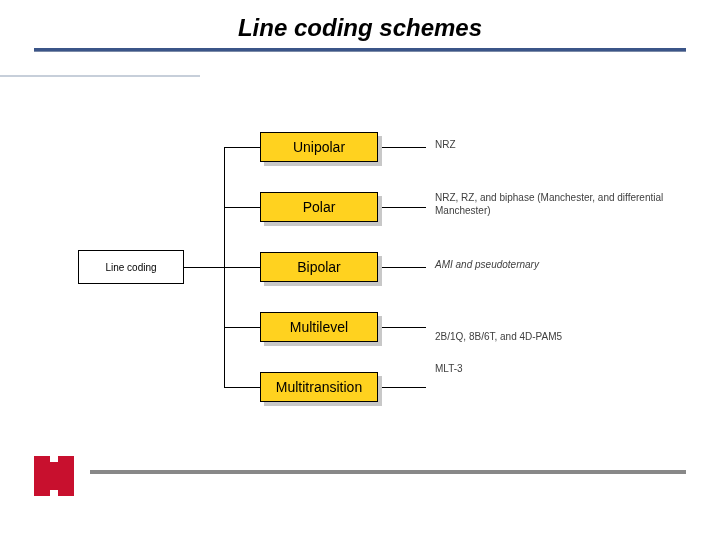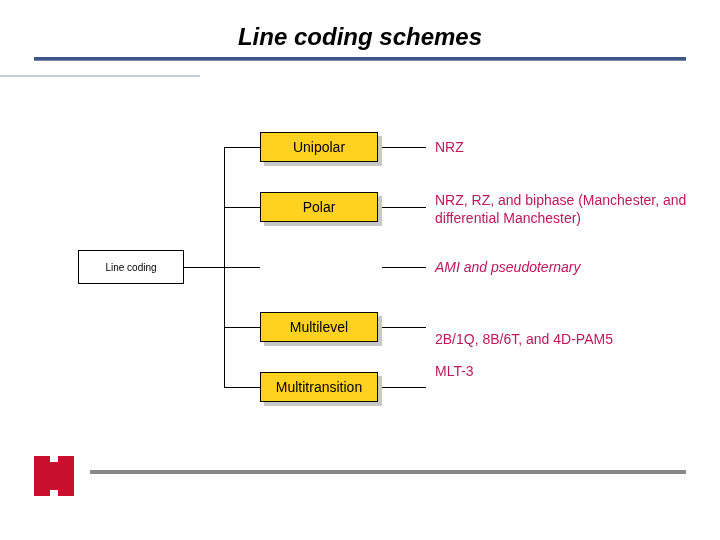--- a/index.html
+++ b/index.html
@@ -8,21 +8,21 @@
     background: #fff;
     font-family: Arial, Helvetica, sans-serif;
     position: relative;
     overflow: hidden;
   }
   .title {
     text-align: center;
     font-weight: bold;
     font-style: italic;
     font-size: 24px;
-    padding-top: 23px;
+    padding-top: 14px;
     color: #000;
   }
   .title-rule {
     margin: 6px 34px 0 34px;
     border: none;
     border-top: 3px solid #3b5588;
     border-bottom: 1px solid #7c8ba8;
     height: 4px;
   }
   .stub-rule {
@@ -61,22 +61,22 @@
     left: 0; top: 0;
     width: 118px; height: 30px;
     background: #ffd21f;
     border: 1px solid #000;
     display: flex; align-items: center; justify-content: center;
     font-size: 14px;
   }
   .detail {
     position: absolute;
     left: 435px;
-    font-size: 14px;
-    color: #be185d;
+    font-size: 10px;
+    color: #404040;
     max-width: 260px;
     line-height: 1.25;
   }
   .conn { position: absolute; background: #000; }
   .footer-rule {
     position: absolute;
     left: 90px; right: 34px; top: 470px;
     height: 4px;
     border-top: 3px solid #888;
     border-bottom: 1px solid #888;
@@ -121,20 +121,26 @@
   <div class="cat-wrap" style="top:72px;">
     <div class="cat-shadow"></div>
     <div class="cat-box">
       <span>Polar</span>
     </div>
   </div>
   <div class="conn" style="left:382px; top:87px; width:44px; height:1px;"></div>
   <div class="detail" style="top:72px;">NRZ, RZ, and biphase (Manchester, and differential Manchester)</div>
 
   <div class="conn" style="left:224px; top:147px; width:36px; height:1px;"></div>
+  <div class="cat-wrap" style="top:132px;">
+    <div class="cat-shadow"></div>
+    <div class="cat-box">
+      <span>Bipolar</span>
+    </div>
+  </div>
   <div class="conn" style="left:382px; top:147px; width:44px; height:1px;"></div>
   <div class="detail" style="top:139px;font-style:italic;">AMI and pseudoternary</div>
 
   <div class="conn" style="left:224px; top:207px; width:36px; height:1px;"></div>
   <div class="cat-wrap" style="top:192px;">
     <div class="cat-shadow"></div>
     <div class="cat-box">
       <span>Multilevel</span>
     </div>
   </div>

